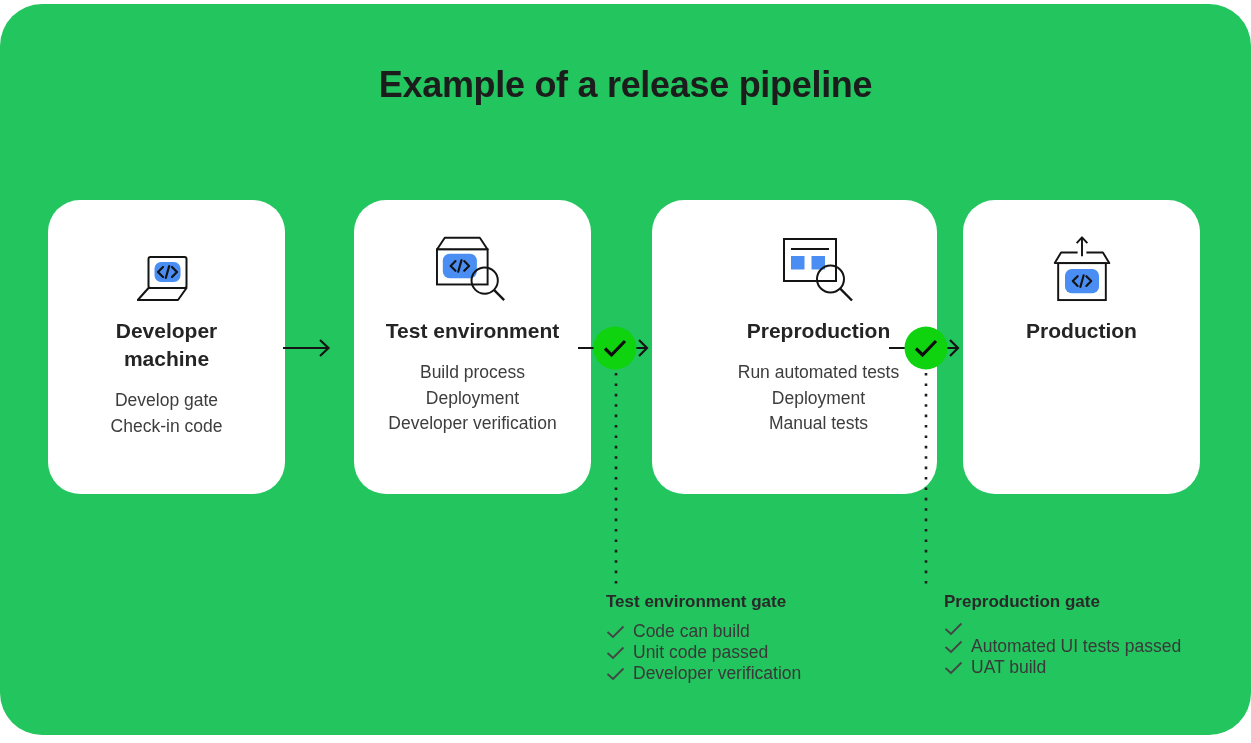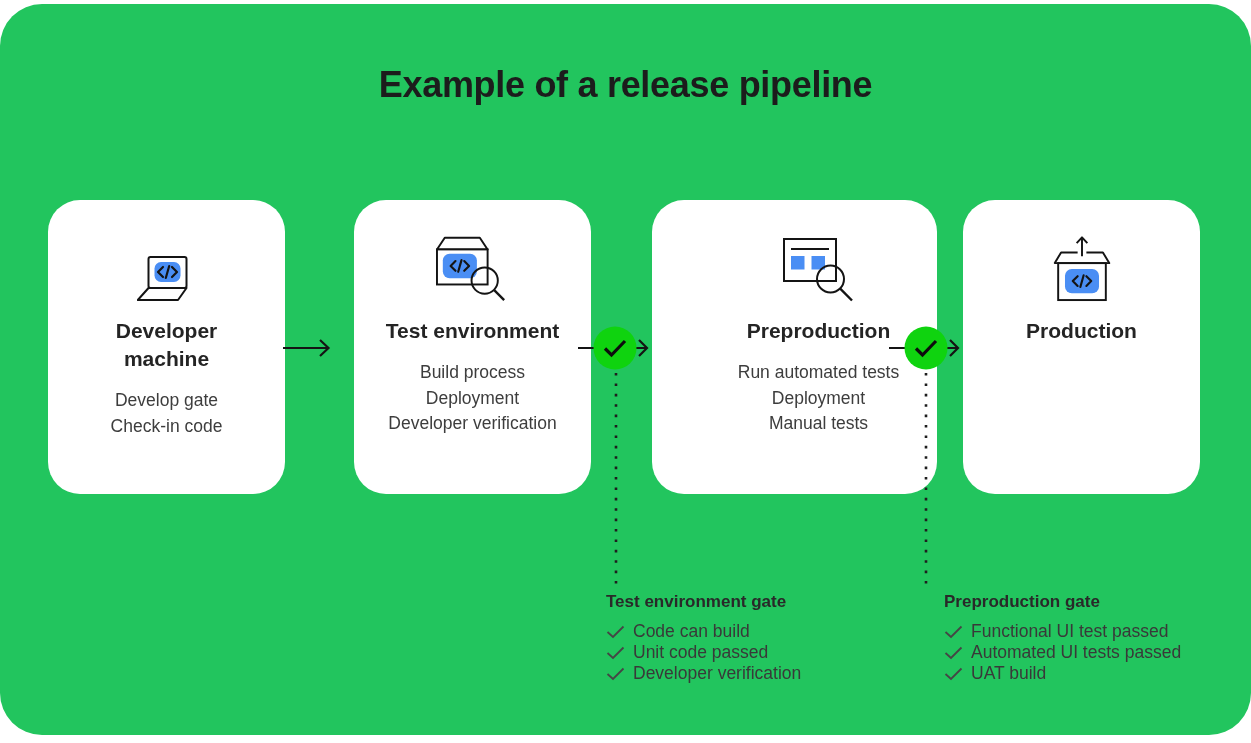--- a/index.html
+++ b/index.html
@@ -182,21 +182,20 @@
     </div>
   </div>
 
   <div id="gate-2" class="gate-panel">
     <div class="gate-title">Preproduction gate</div>
     <div class="gate-list">
       <div class="gate-row">
         <svg width="19" height="15" viewBox="0 0 19 15">
             <path d="M1.5,8 L7,13 L17.5,2.5" fill="none" stroke="#454545" stroke-width="1.8"></path>
           </svg>
-        <span>Functional UI test passed</span>
       </div>
       <div class="gate-row">
         <svg width="19" height="15" viewBox="0 0 19 15">
             <path d="M1.5,8 L7,13 L17.5,2.5" fill="none" stroke="#454545" stroke-width="1.8"></path>
           </svg>
         <span>Automated UI tests passed</span>
       </div>
       <div class="gate-row">
         <svg width="19" height="15" viewBox="0 0 19 15">
             <path d="M1.5,8 L7,13 L17.5,2.5" fill="none" stroke="#454545" stroke-width="1.8"></path>

